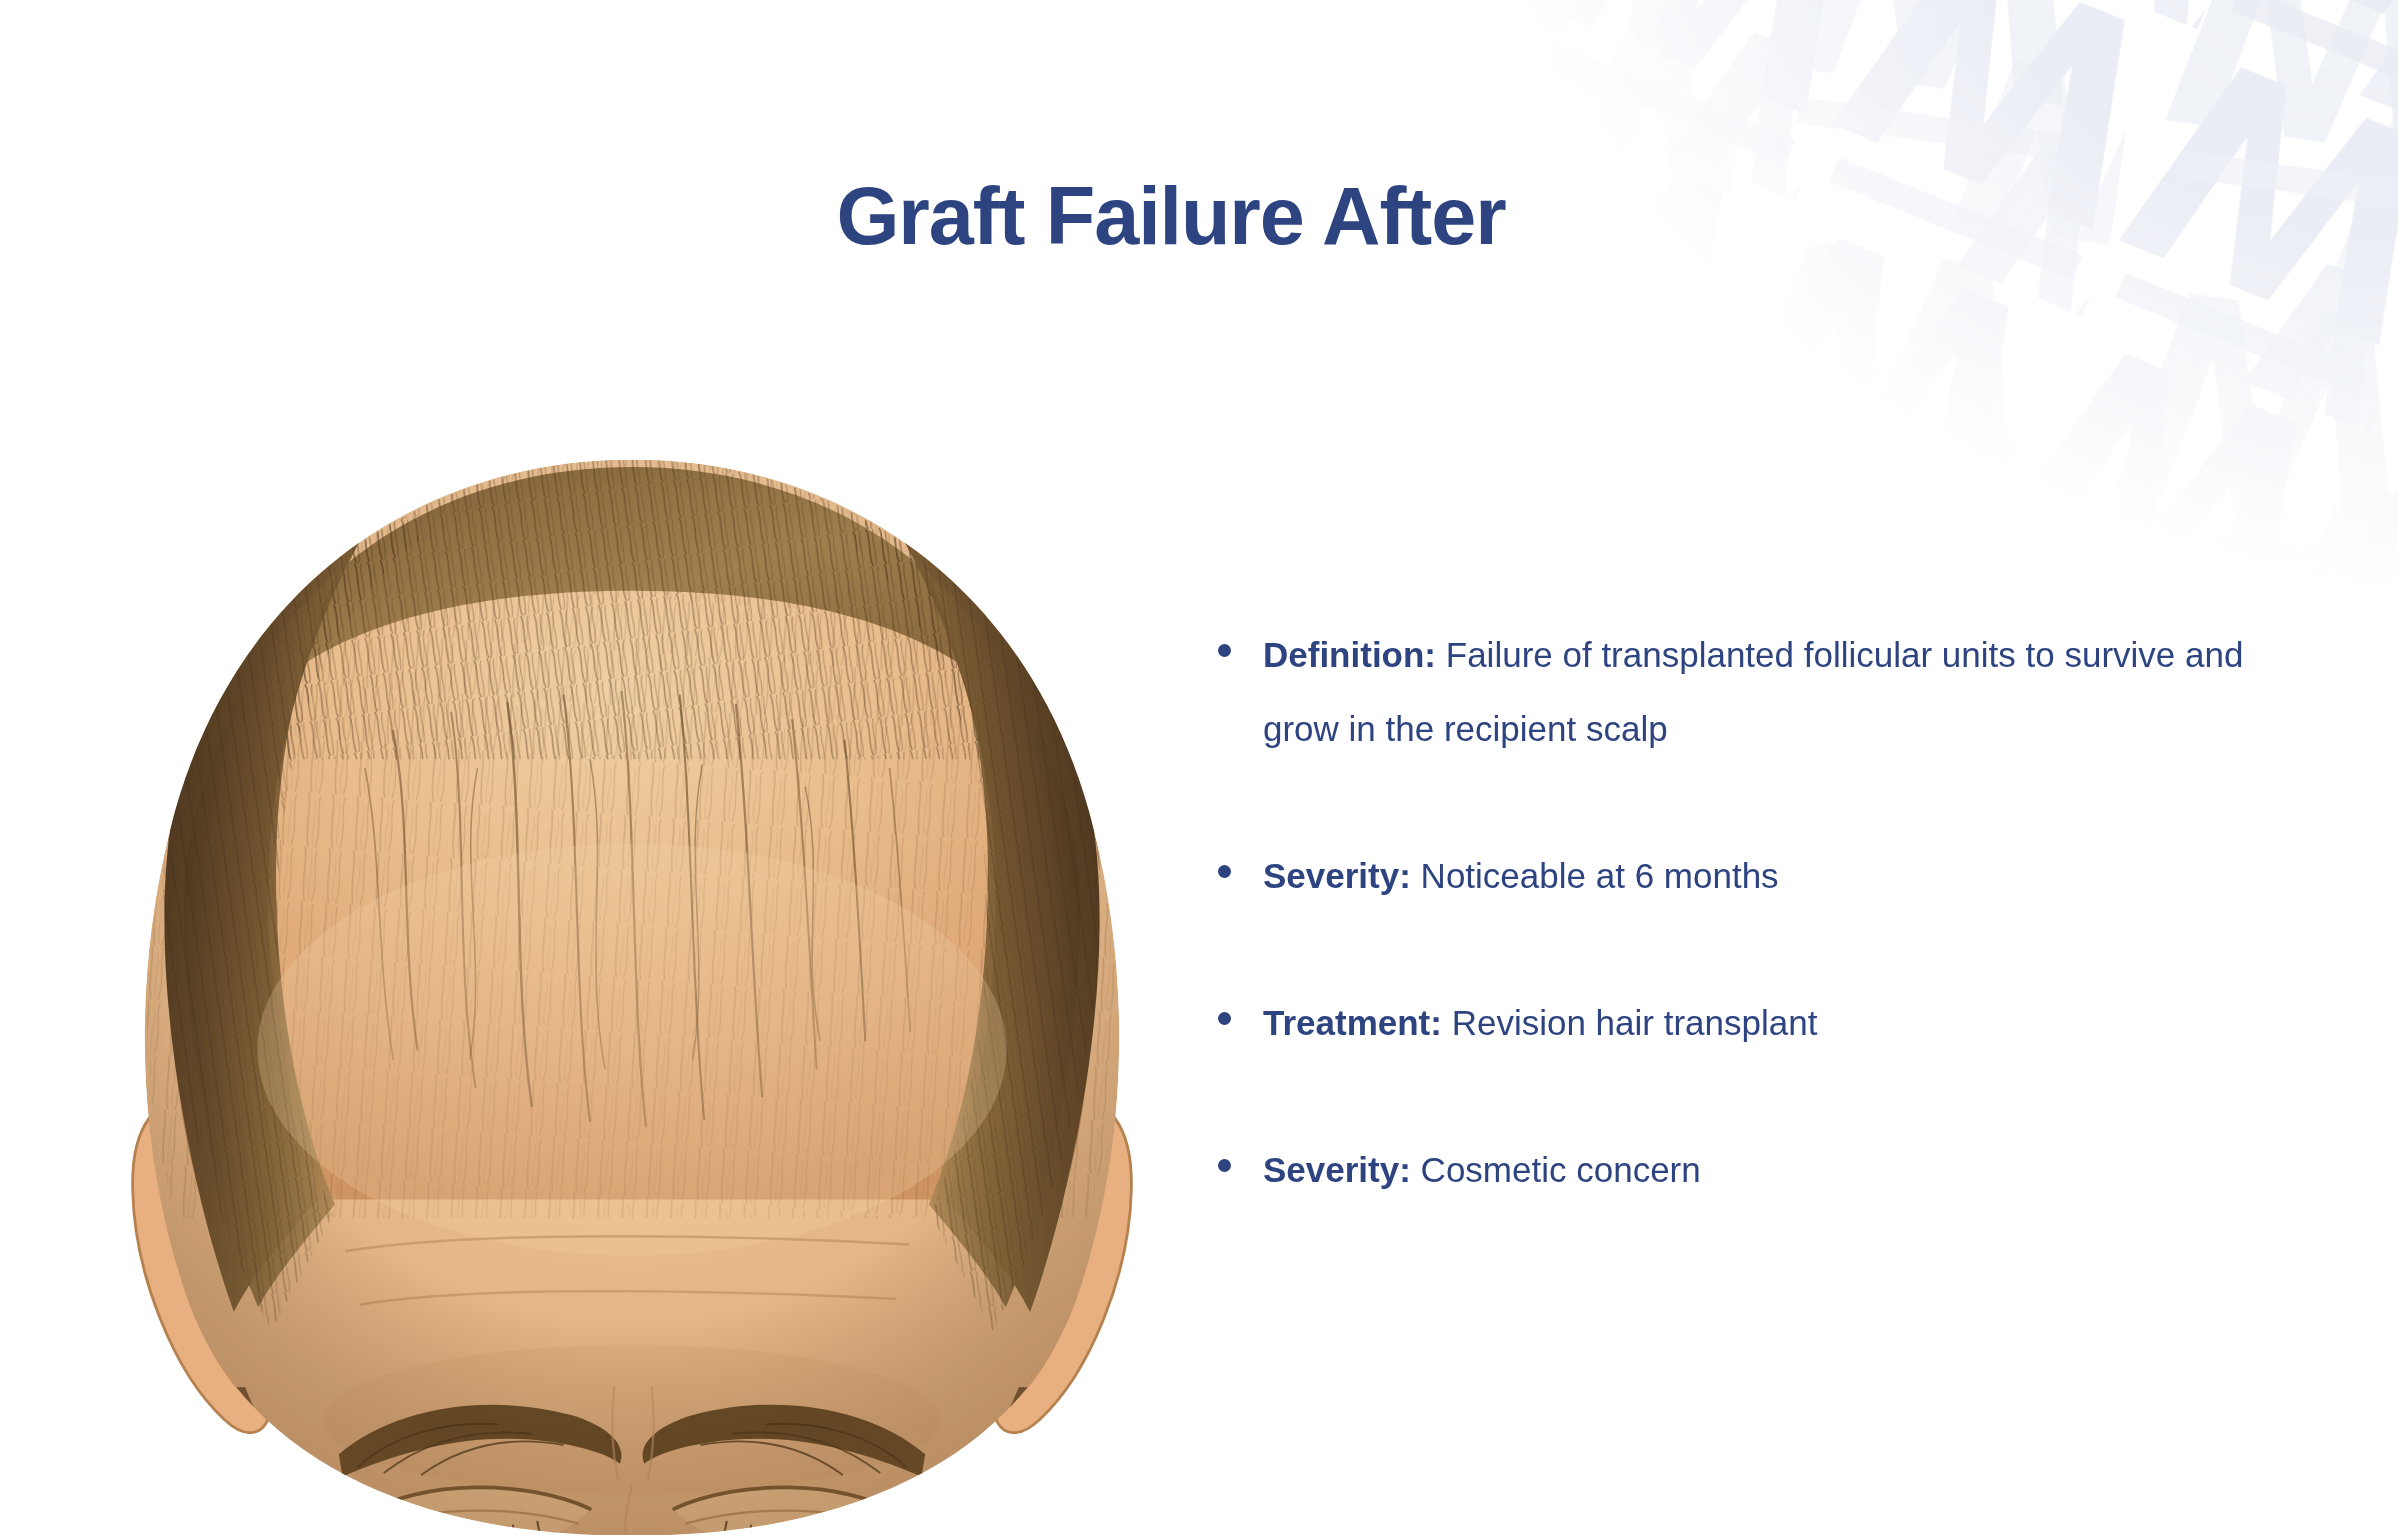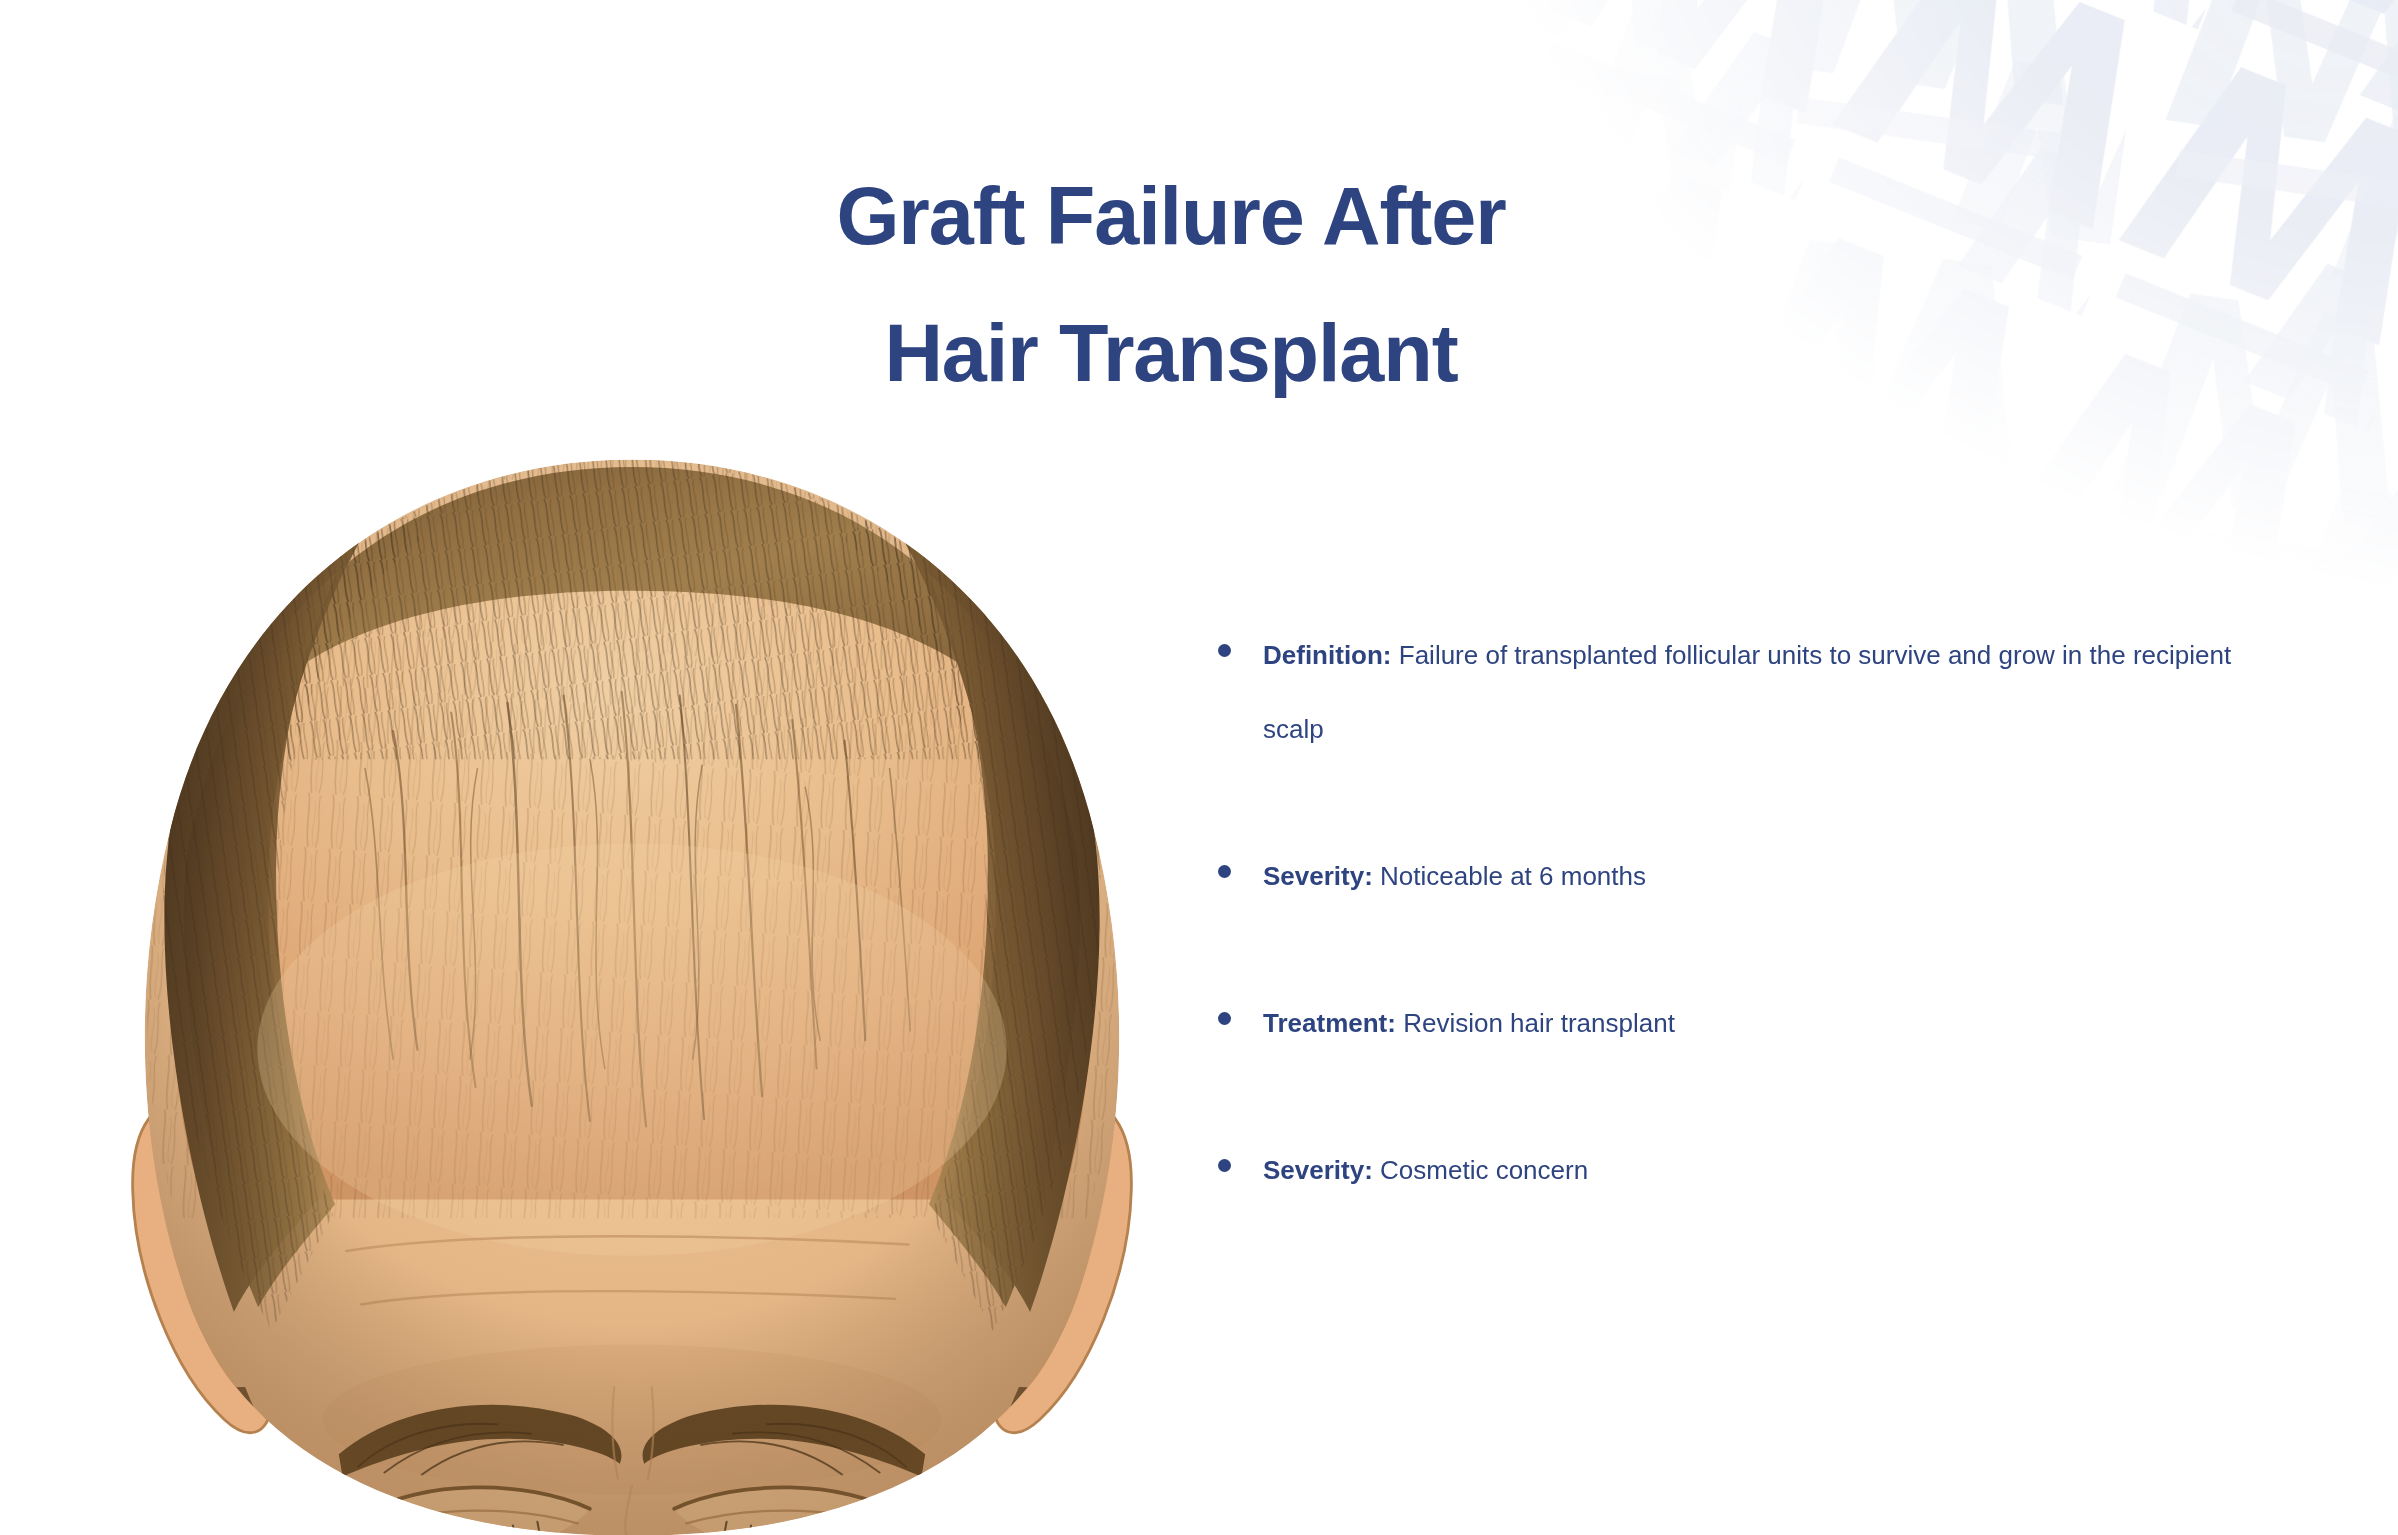--- a/index.html
+++ b/index.html
@@ -80,21 +80,21 @@
     flex: 0 0 auto;
     width: 13px;
     height: 13px;
     border-radius: 50%;
     background: #2e4480;
     margin: 26px 32px 0 0;
   }
   .bullet-text {
     flex: 1 1 auto;
     color: #2e4480;
-    font-size: 26px;
+    font-size: 35px;
     line-height: 74px;
     font-weight: 400;
   }
   .bullet-text .lbl {
     font-weight: 700;
   }
 </style>
 </head>
 <body>
 
@@ -116,21 +116,20 @@
           <use href="#mglyph" x="230" y="220" opacity="0.55"></use>
         </pattern>
       </defs>
       <rect x="0" y="0" width="1500" height="1100" fill="url(#mono-pat)"></rect>
       <rect x="0" y="0" width="1500" height="1100" fill="url(#mono-pat2)"></rect>
     </svg>
   </div>
 
   <div class="title-block">
     <div class="title-line">Graft Failure After</div>
-    <div class="title-line">Hair Transplant</div>
   </div>
 
   <div class="illustration">
     <svg viewBox="0 0 1170 1159" xmlns="http://www.w3.org/2000/svg" aria-hidden="true">
       <defs>
 
         <radialGradient id="scalpGrad" cx="48%" cy="30%" r="72%">
           <stop offset="0%" stop-color="#f0cfa4"></stop>
           <stop offset="42%" stop-color="#e9bd8c"></stop>
           <stop offset="74%" stop-color="#dfa877"></stop>

